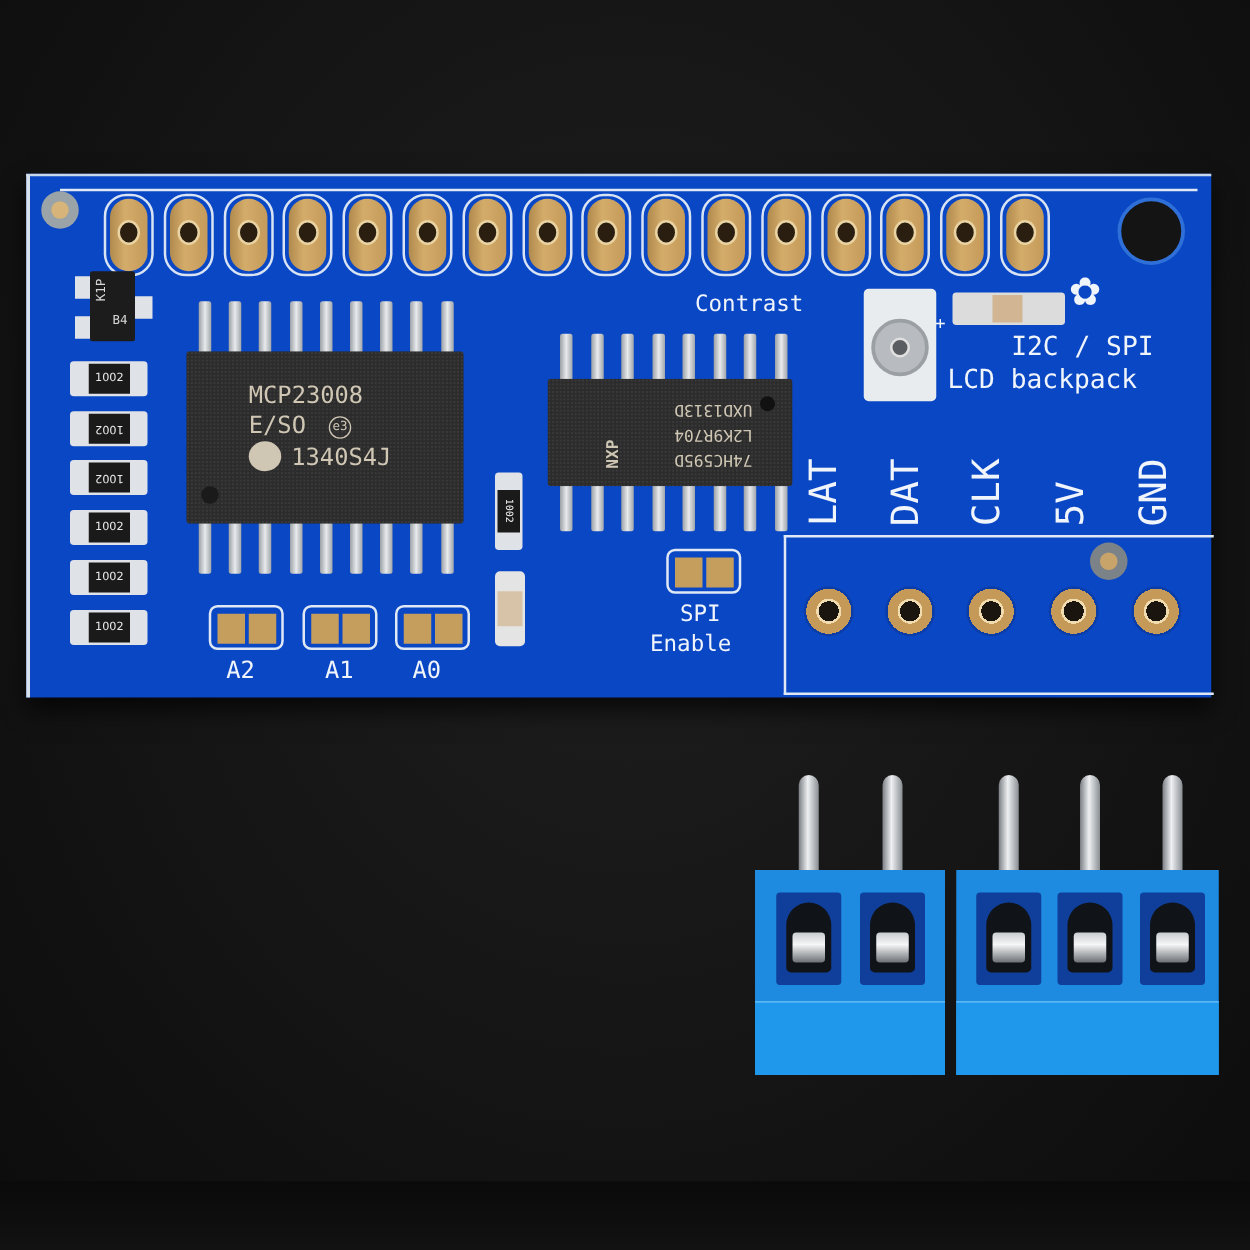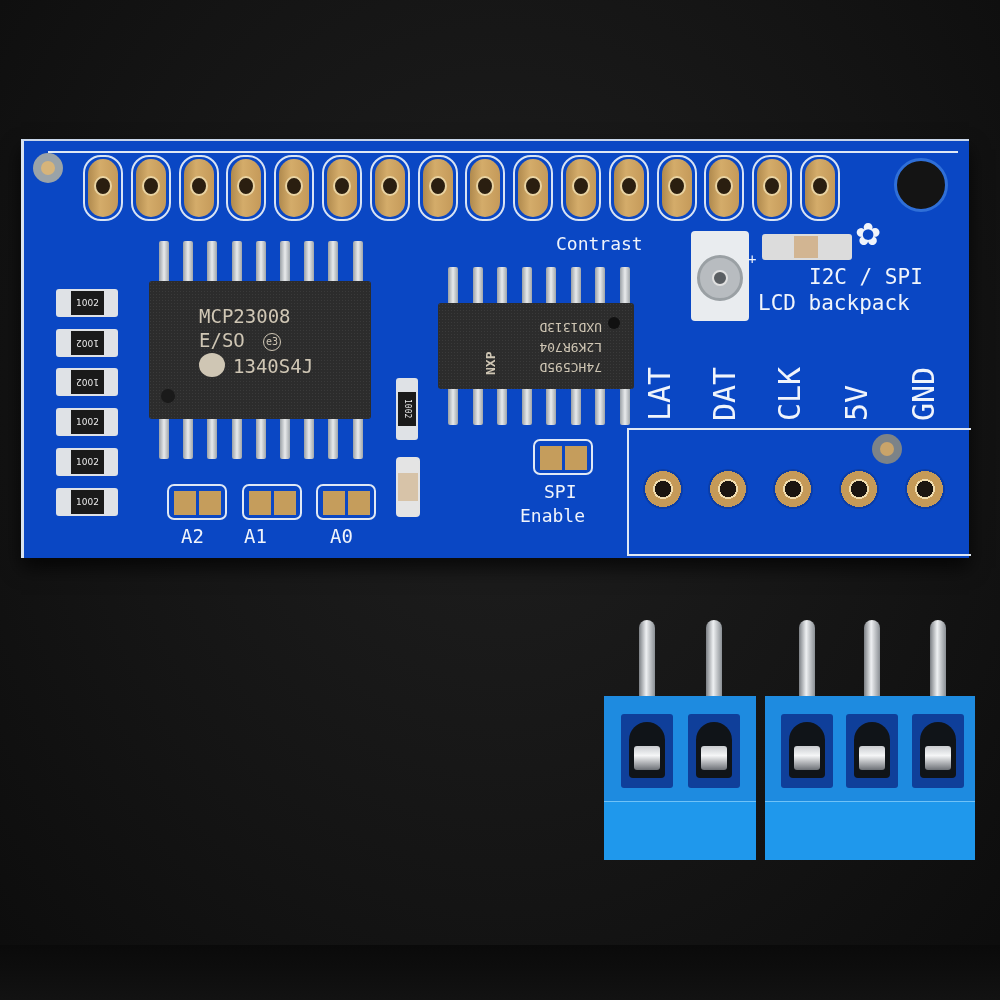--- a/index.html
+++ b/index.html
@@ -123,20 +123,28 @@
       <div class="header-clear" style="left: 728.2px; top: 14px;"></div>
       <div class="header-pad" style="left: 733.2px; top: 18px;">
         <div class="hole"></div>
       </div>
       <div class="header-clear" style="left: 776px; top: 14px;"></div>
       <div class="header-pad" style="left: 781px; top: 18px;">
         <div class="hole"></div>
       </div>
     </div>
 
+  <div class="abs" style="left:32px;top:76px;width:70px;height:58px;">
+    <div class="abs" style="left:4px;top:4px;width:20px;height:18px;background:#dfe2e6;"></div>
+    <div class="abs" style="left:4px;top:36px;width:20px;height:18px;background:#dfe2e6;"></div>
+    <div class="abs" style="left:46px;top:20px;width:20px;height:18px;background:#dfe2e6;"></div>
+    <div class="abs" style="left:16px;top:0;width:36px;height:56px;background:#1c1c1c;border-radius:2px;"></div>
+    <span class="ic-text" style="left:20px;top:6px;font-size:10px;color:#d8d8d8;writing-mode:vertical-rl;transform:rotate(180deg);">K1P</span>
+    <span class="ic-text" style="left:34px;top:34px;font-size:10px;color:#d8d8d8;">B4</span>
+  </div>
 
   <div id="resistor-col">
       <div class="resistor" style="left: 32px; top: 148px;">
         <div class="body">1002</div>
       </div>
       <div class="resistor" style="left: 32px; top: 188px;">
         <div class="body" style="transform: rotate(180deg);">1002</div>
       </div>
       <div class="resistor" style="left: 32px; top: 227px;">
         <div class="body" style="transform: rotate(180deg);">1002</div>
@@ -267,21 +275,21 @@
   <div id="addr-jumpers">
       <div class="jumper" style="left: 143px; top: 343px;">
         <div class="pad" style="left: 5px;"></div>
         <div class="pad" style="left: 30px;"></div>
       </div>
       <span class="silk-text" style="left: 157px; top: 384px; font-size: 19px;">A2</span>
       <div class="jumper" style="left: 218px; top: 343px;">
         <div class="pad" style="left: 5px;"></div>
         <div class="pad" style="left: 30px;"></div>
       </div>
-      <span class="silk-text" style="left: 220px; top: 384px; font-size: 19px;">A1</span>
+      <span class="silk-text" style="left: 236px; top: 384px; font-size: 19px;">A1</span>
       <div class="jumper" style="left: 292px; top: 343px;">
         <div class="pad" style="left: 5px;"></div>
         <div class="pad" style="left: 30px;"></div>
       </div>
       <span class="silk-text" style="left: 306px; top: 384px; font-size: 19px;">A0</span>
     </div>
 
   <div class="jumper" style="left:509px;top:298px;">
     <div class="pad" style="left:5px;"></div>
     <div class="pad" style="left:30px;"></div>

